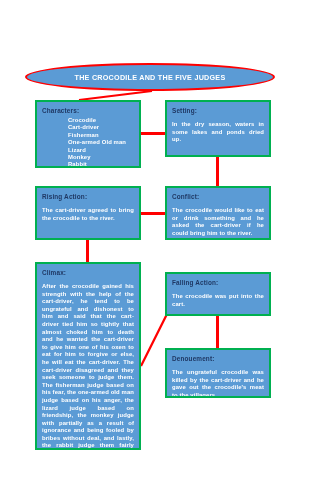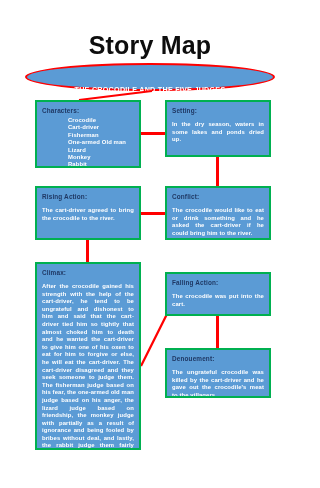--- a/index.html
+++ b/index.html
@@ -46,21 +46,21 @@
     width: 250px;
     height: 28px;
     border: 2.5px solid #FF0000;
     border-radius: 50%;
     background: #5B9BD5;
     box-sizing: border-box;
   }
   #ellipse-label {
     position: absolute;
     left: 0;
-    top: 12px;
+    top: 0;
     width: 100%;
     height: 100%;
     display: flex;
     align-items: center;
     justify-content: center;
     font-size: 7.2px;
     font-weight: bold;
     color: #ffffff;
     letter-spacing: 0.25px;
   }
@@ -130,21 +130,20 @@
   #conn-falling-denouement { left: 216px; top: 316px; height: 32px; }
 
   .conn-diag { position: absolute; overflow: visible; }
   #conn-ellipse-characters { left: 0; top: 0; width: 300px; height: 488px; pointer-events: none; }
 </style>
 </head>
 <body>
 
 <div id="page">
 
-  <div id="title">Story Map</div>
 
   <div id="ellipse">
     <div id="ellipse-label">THE CROCODILE AND THE FIVE JUDGES</div>
   </div>
 
   <svg id="conn-ellipse-characters" class="conn-diag" viewBox="0 0 300 488">
     <line x1="152" y1="91" x2="79" y2="100" stroke="#FF0000" stroke-width="2.2"></line>
     <line x1="141" y1="366" x2="167" y2="314" stroke="#FF0000" stroke-width="2.2"></line>
   </svg>
 

